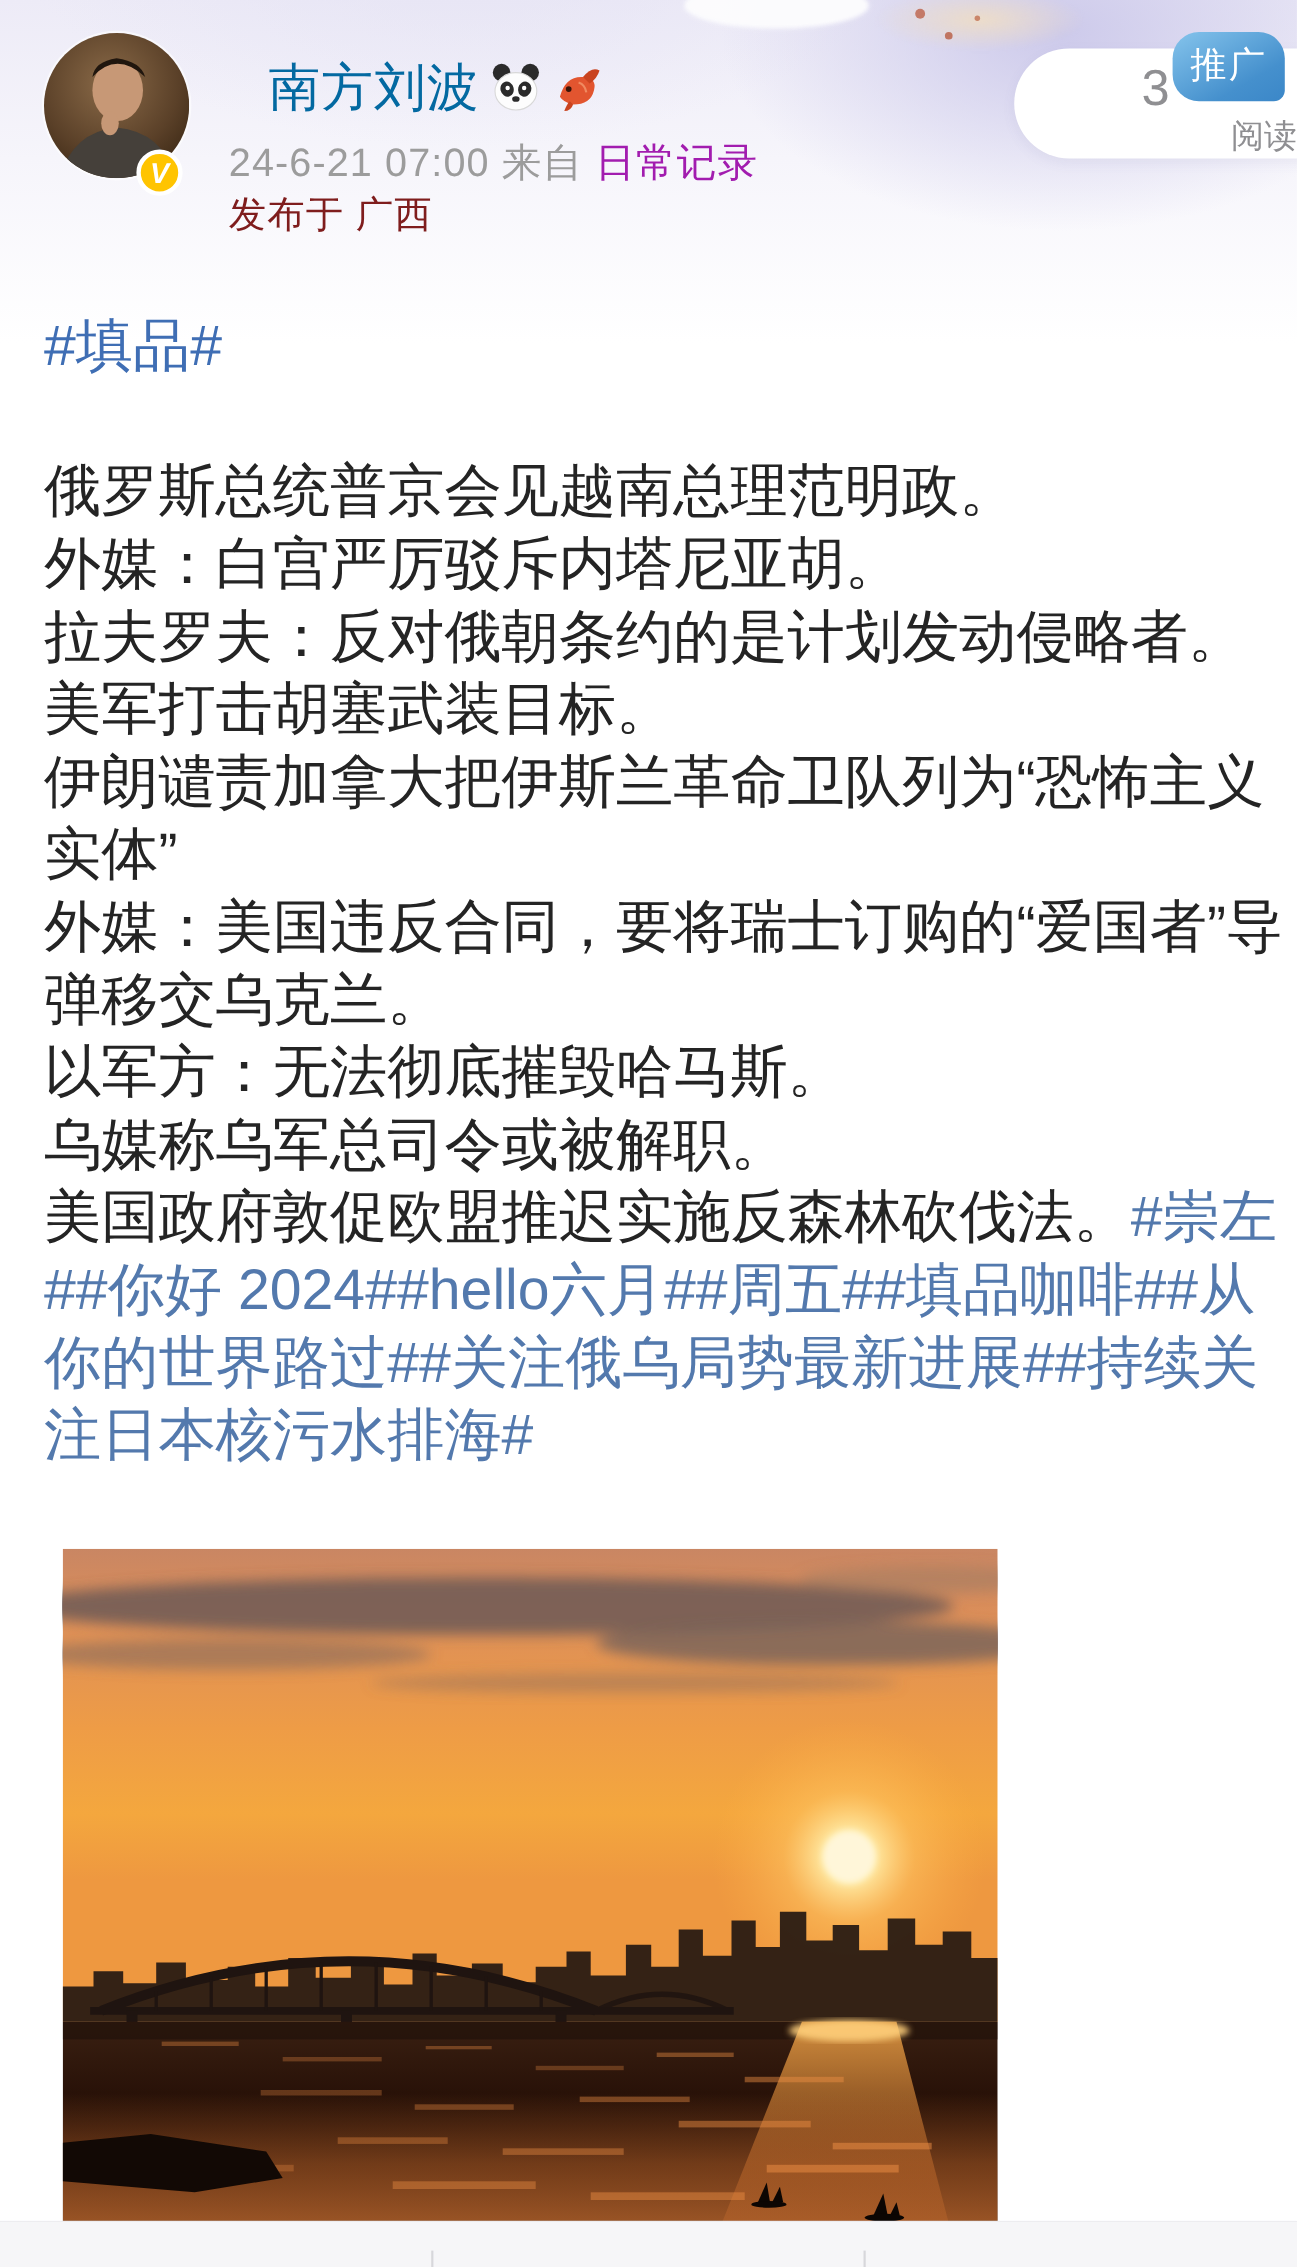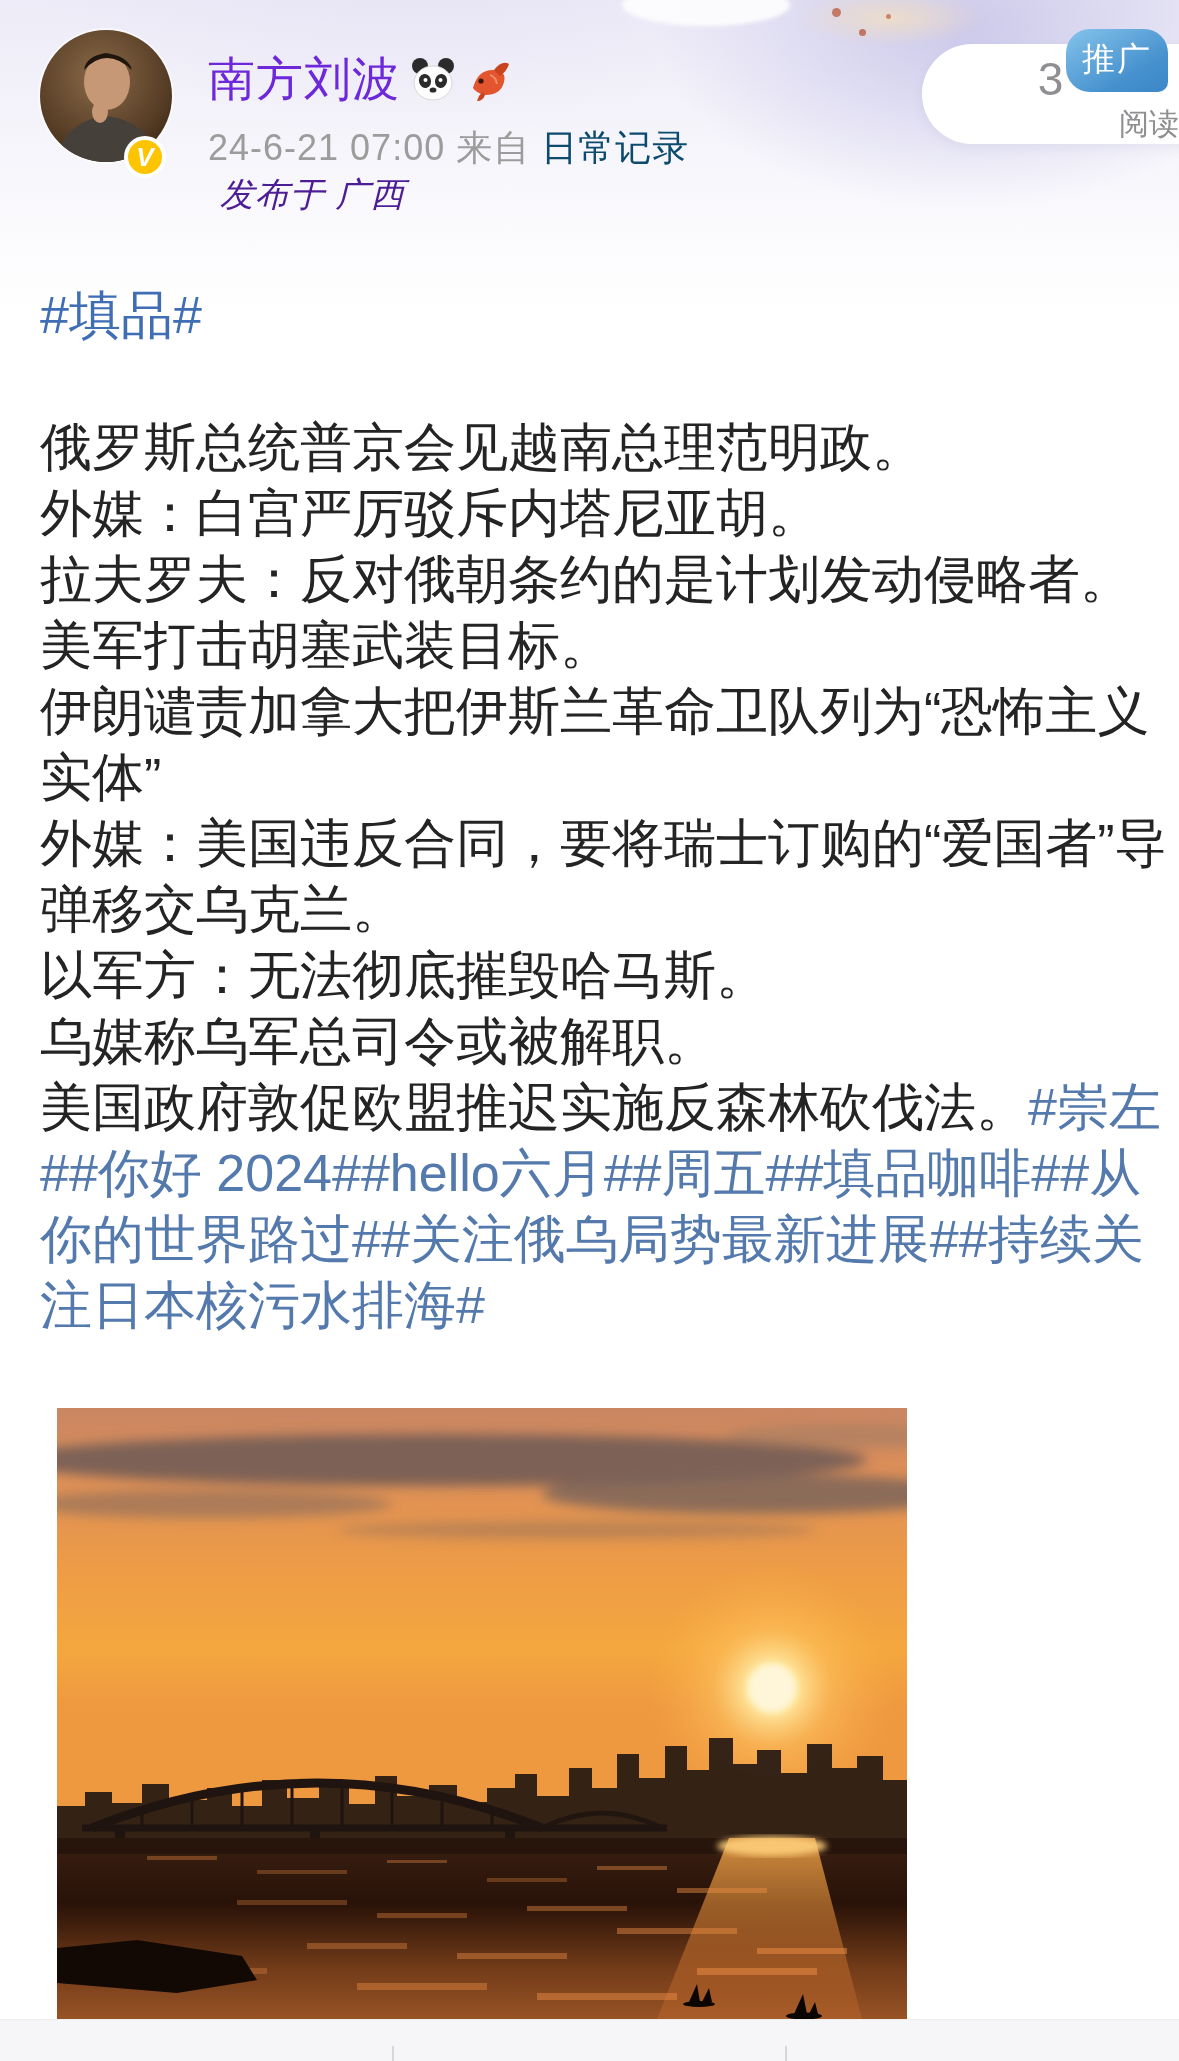--- a/index.html
+++ b/index.html
@@ -20,24 +20,24 @@
   .decor-dots{position:absolute;left:832px;top:8px;width:9px;height:9px;border-radius:50%;background:#bb5a40;opacity:.75;
     box-shadow:26px 20px 0 -1px #b65438, 52px 4px 0 -2px #c06a4a;}
   
   .avatar{position:absolute;left:40px;top:30px;width:132px;height:132px;border-radius:50%;overflow:hidden;box-shadow:0 0 0 2px rgba(255,255,255,.6);}
   .v-badge{
     position:absolute;left:124px;top:136px;width:42px;height:42px;border-radius:50%;
     background:#ffc400;border:4px solid #ffffff;box-sizing:border-box;
     color:#fff;font-weight:bold;font-style:italic;font-size:26px;line-height:34px;text-align:center;
   }
   .name-row{position:absolute;left:208px;top:48px;display:flex;align-items:center;gap:10px;}
-  .name{font-size:47px;color:#6d28d9;font-weight:500;letter-spacing:1px;}
+  .name{font-size:47px;color:#0369a1;font-weight:500;letter-spacing:1px;margin-left:36px;}
   .meta-row{position:absolute;left:208px;top:124px;font-size:36px;color:#9c9c9c;letter-spacing:1px;}
-  .meta-row .src-link{color:#0c4a6e;font-family:Liberation Serif, serif;}
-  .loc-row{position:absolute;left:220px;top:172px;font-size:34px;color:#4c1d95;letter-spacing:1px;font-style:italic;}
+  .meta-row .src-link{color:#a21caf;font-family:Liberation Serif, serif;}
+  .loc-row{position:absolute;left:208px;top:172px;font-size:34px;color:#7f1d1d;letter-spacing:1px;}
   
   .reads-pill{
     position:absolute;left:922px;top:44px;width:310px;height:100px;background:#ffffff;
     border-radius:50px;box-shadow:0 4px 12px rgba(100,100,150,.08);
   }
   .reads-num{position:absolute;left:0;top:8px;width:257px;text-align:center;font-size:46px;color:#8f8f92;}
   .reads-label{position:absolute;left:0;top:60px;width:257px;text-align:right;font-size:30px;color:#8f8f92;}
   .promo-badge{
     position:absolute;left:1066px;top:29px;padding:8px 16px 10px;
     background:linear-gradient(150deg,#85c4ec 0%,#4590cd 70%,#3b87c8 100%);

